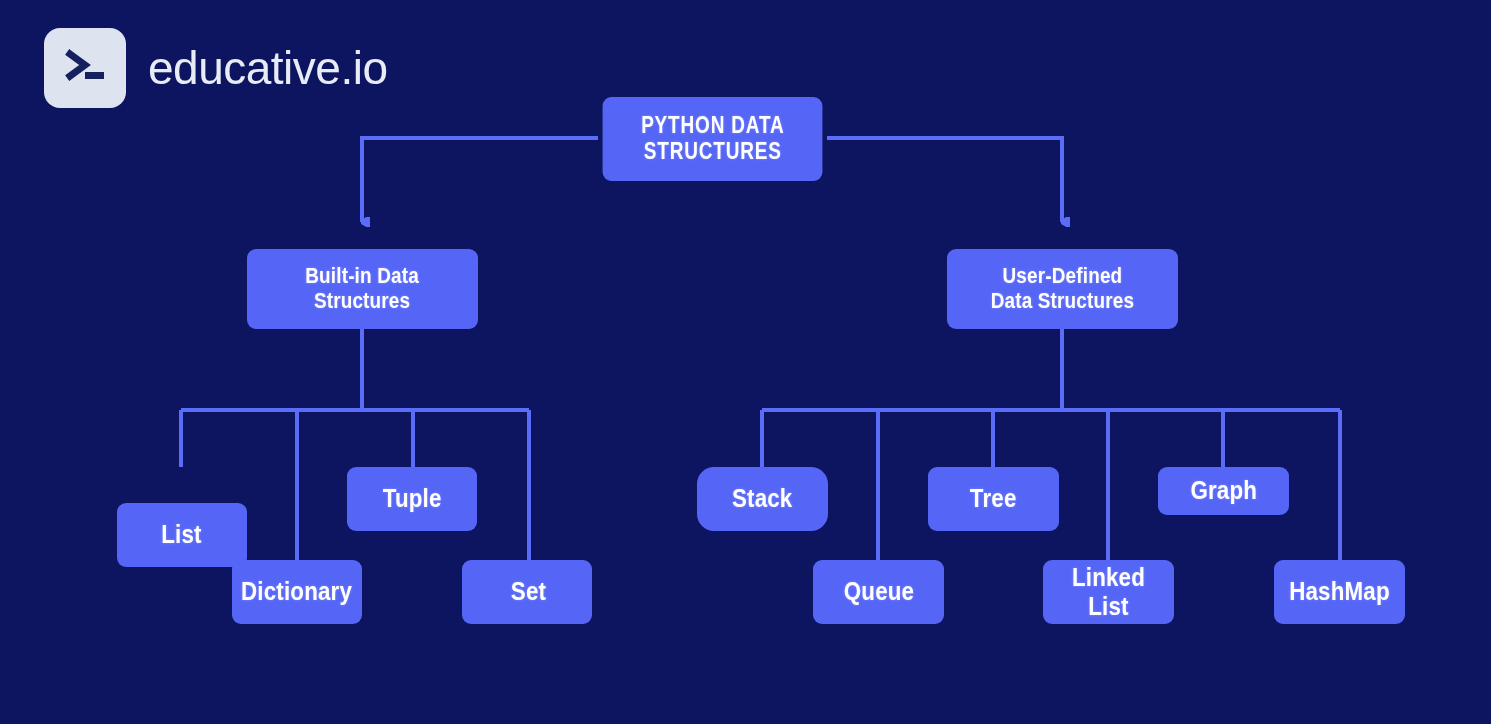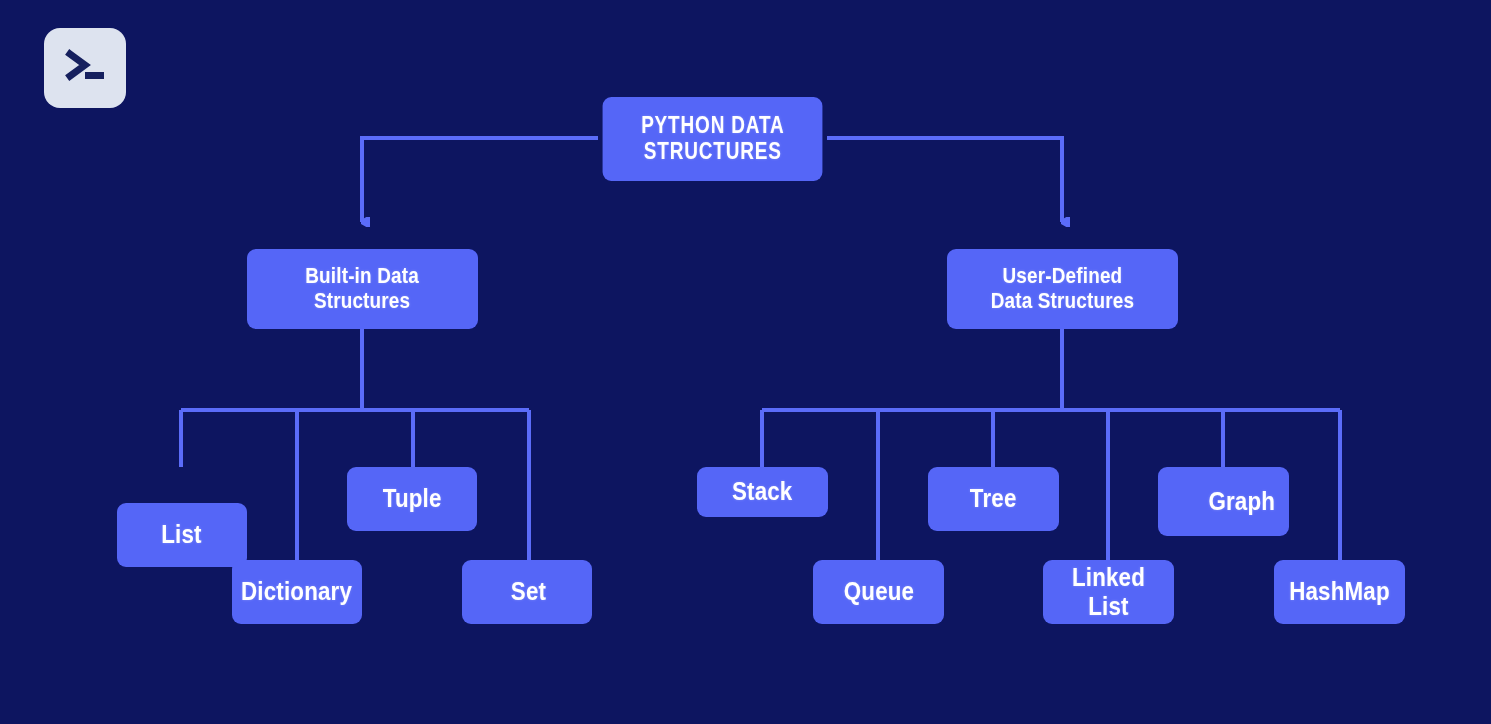--- a/index.html
+++ b/index.html
@@ -88,20 +88,21 @@
 
 <div id="stage">
 
   <div class="brand">
     <div class="brand-logo">
       <svg width="54" height="54" viewBox="0 0 54 54" aria-hidden="true">
         <path d="M12 13 L27 24 L12 35" fill="none" stroke="#16205e" stroke-width="7" stroke-linecap="square" stroke-linejoin="miter"></path>
         <rect x="27" y="31" width="19" height="7" fill="#16205e"></rect>
       </svg>
     </div>
+    <div class="brand-name">educative.io</div>
   </div>
 
   <svg id="wires" viewBox="0 0 1491 724">
     <defs>
       <marker id="arrowhead" markerWidth="10" markerHeight="9" refX="5" refY="8.4" orient="auto" markerUnits="userSpaceOnUse">
         <path class="arrowfill" d="M0 0 L10 0 L5 9 Z" stroke="none"></path>
       </marker>
     </defs>
 
     <path d="M598 138 L362 138 L362 222" marker-end="url(#arrowhead)"></path>
@@ -147,32 +148,32 @@
       <div class="node leaf" style="left: 347px; top: 467px; width: 130px; height: 64px;">
         <span class="lbl">Tuple</span>
       </div>
       <div class="node leaf" style="left: 462px; top: 560px; width: 130px; height: 64px; padding-left: 12px;">
         <span class="lbl">Set</span>
       </div>
       <div class="node branch" style="left: 947px; top: 249px; width: 231px; height: 80px; align-items: center;">
         <span class="lbl">User-Defined
 Data Structures</span>
       </div>
-      <div class="node leaf" style="left: 697px; top: 467px; width: 131px; height: 50px;">
+      <div class="node leaf" style="left: 697px; top: 467px; width: 131px; height: 64px; border-radius: 17px;">
         <span class="lbl">Stack</span>
       </div>
       <div class="node leaf" style="left: 813px; top: 560px; width: 131px; height: 64px;">
         <span class="lbl">Queue</span>
       </div>
       <div class="node leaf" style="left: 928px; top: 467px; width: 131px; height: 64px;">
         <span class="lbl">Tree</span>
       </div>
       <div class="node leaf" style="left: 1043px; top: 560px; width: 131px; height: 64px; align-items: center;">
         <span class="lbl">Linked List</span>
       </div>
-      <div class="node leaf" style="left: 1158px; top: 467px; width: 131px; height: 69px; justify-content: flex-end;">
+      <div class="node leaf" style="left: 1158px; top: 467px; width: 131px; height: 48px;">
         <span class="lbl">Graph</span>
       </div>
       <div class="node leaf" style="left: 1274px; top: 560px; width: 131px; height: 64px;">
         <span class="lbl">HashMap</span>
       </div>
     </div>
 </div>
 
 </body></html>

